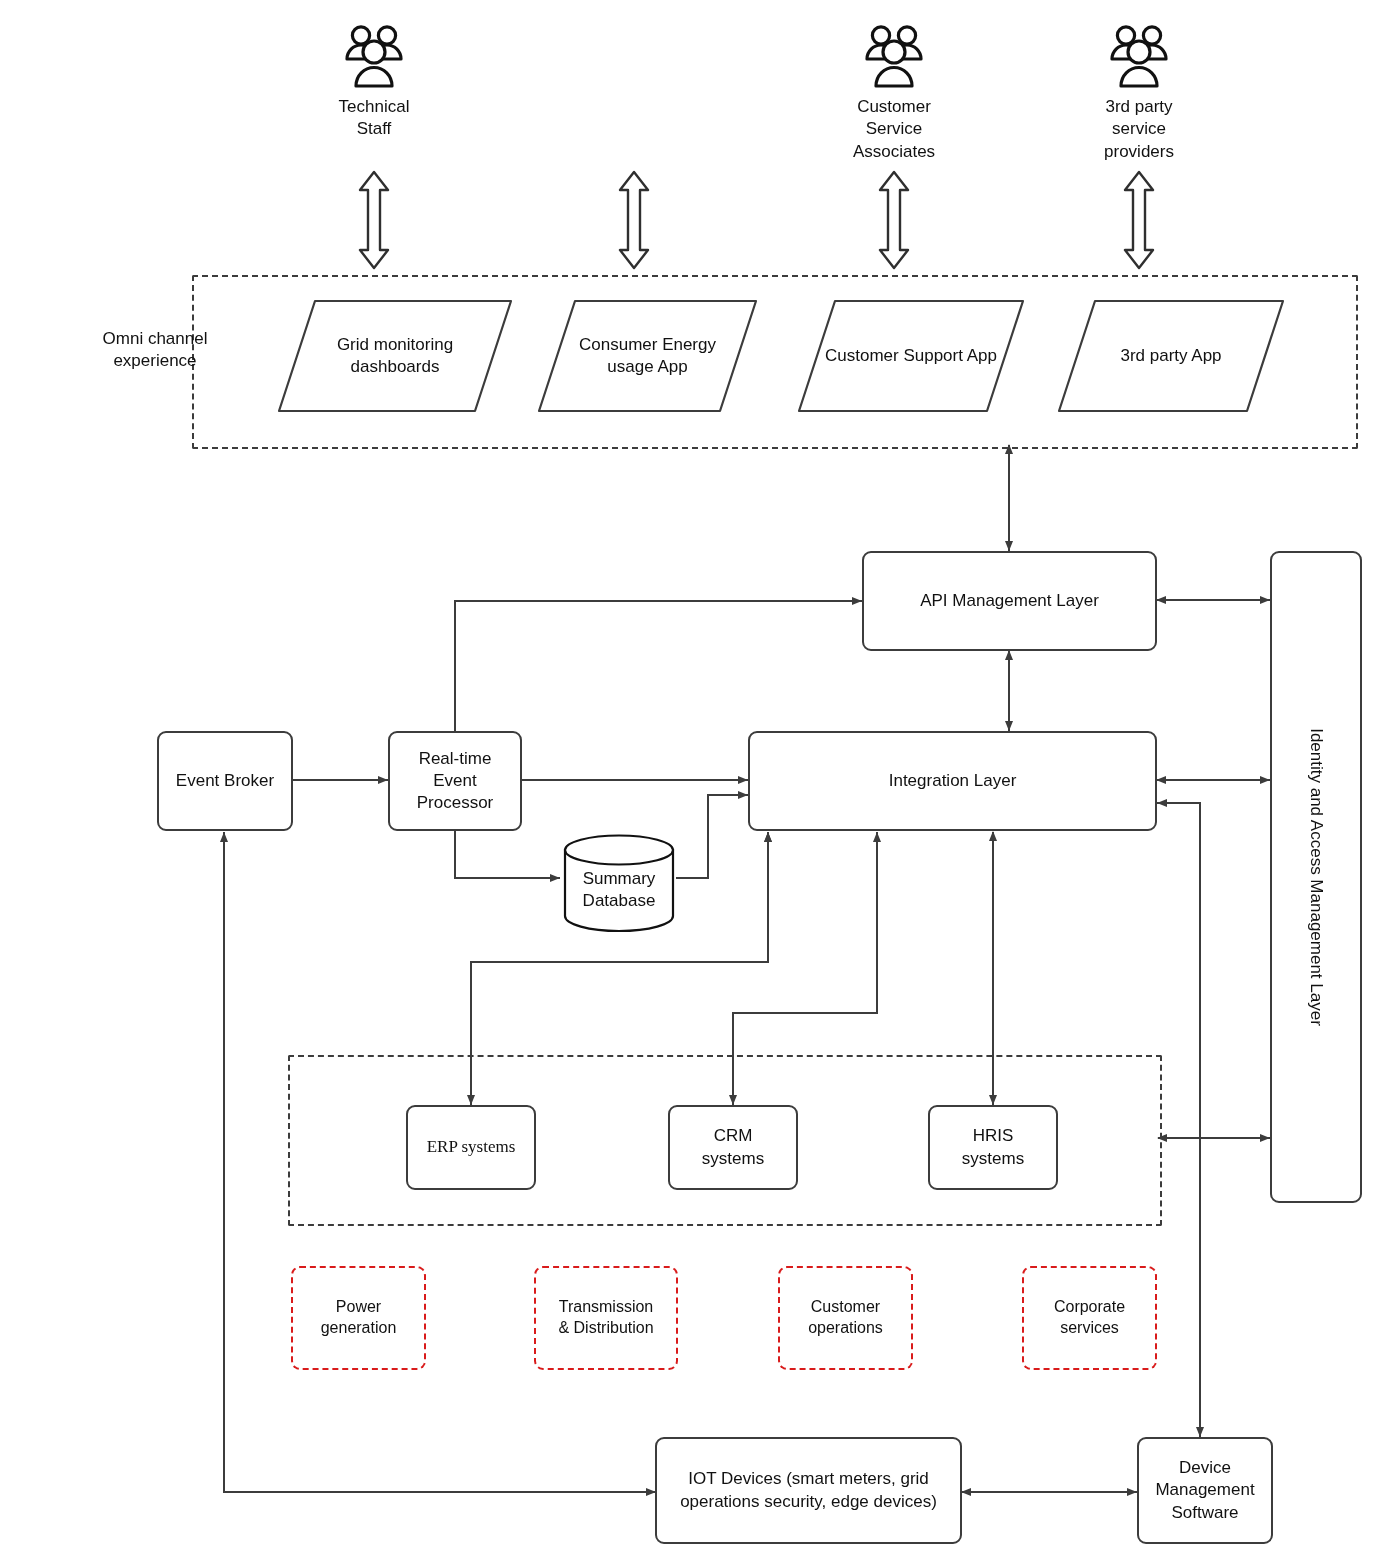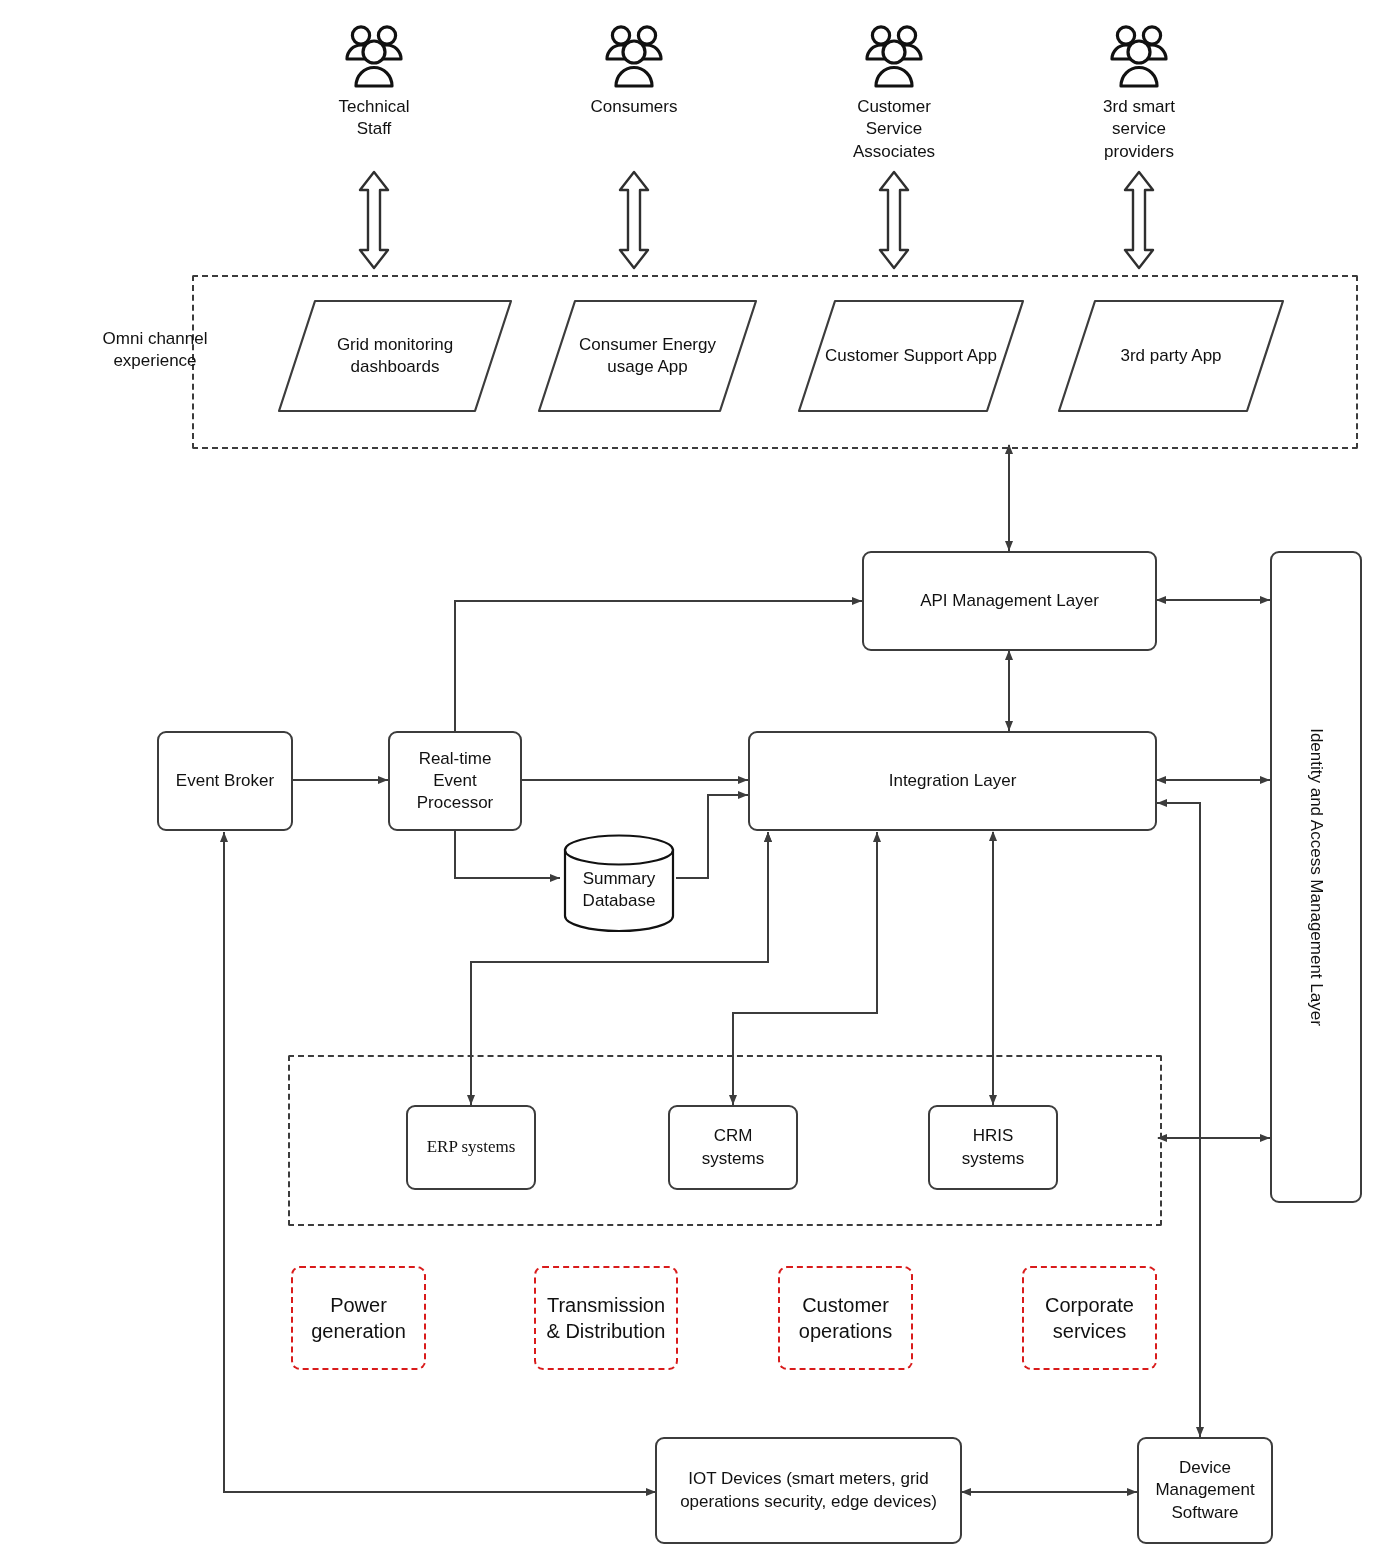--- a/index.html
+++ b/index.html
@@ -37,21 +37,21 @@
   }
   .dashgroup{
     border:2.5px dashed #3c3c3c;
     border-radius:2px;
     background:transparent;
   }
   .reddash{
     border:2.5px dashed #d91b1b;
     border-radius:9px;
     background:#ffffff;
-    font-size:20px;
+    font-size:16px;
     color:#111111;
   }
   .plain{
     font-size:17px;
     color:#111111;
     background:transparent;
     border:0;
   }
   .para{
     position:absolute;
@@ -177,33 +177,20 @@
         <circle cx="50" cy="11.5" r="8.6"></circle>
         <path d="M36 35 a14 14 0 0 1 28 0 z"></path>
         <circle cx="37" cy="28" r="11" fill="#ffffff"></circle>
         <path d="M19 62 a18 18.5 0 0 1 36 0 z" fill="#ffffff"></path>
       </g>
     </svg>
     <div class="plabel">Technical
 Staff</div>
   </div>
 
-  <div class="persona" style="left:575px;top:24px;width:118px;">
-    <svg width="74" height="66" viewBox="0 0 74 66">
-      <g fill="none" stroke="#111111" stroke-width="3.2" stroke-linejoin="round">
-        <circle cx="24" cy="11.5" r="8.6"></circle>
-        <path d="M10 35 a14 14 0 0 1 28 0 z"></path>
-        <circle cx="50" cy="11.5" r="8.6"></circle>
-        <path d="M36 35 a14 14 0 0 1 28 0 z"></path>
-        <circle cx="37" cy="28" r="11" fill="#ffffff"></circle>
-        <path d="M19 62 a18 18.5 0 0 1 36 0 z" fill="#ffffff"></path>
-      </g>
-    </svg>
-    <div class="plabel">Consumers</div>
-  </div>
 
   <div class="persona" style="left:835px;top:24px;width:118px;">
     <svg width="74" height="66" viewBox="0 0 74 66">
       <g fill="none" stroke="#111111" stroke-width="3.2" stroke-linejoin="round">
         <circle cx="24" cy="11.5" r="8.6"></circle>
         <path d="M10 35 a14 14 0 0 1 28 0 z"></path>
         <circle cx="50" cy="11.5" r="8.6"></circle>
         <path d="M36 35 a14 14 0 0 1 28 0 z"></path>
         <circle cx="37" cy="28" r="11" fill="#ffffff"></circle>
         <path d="M19 62 a18 18.5 0 0 1 36 0 z" fill="#ffffff"></path>
@@ -218,21 +205,21 @@
     <svg width="74" height="66" viewBox="0 0 74 66">
       <g fill="none" stroke="#111111" stroke-width="3.2" stroke-linejoin="round">
         <circle cx="24" cy="11.5" r="8.6"></circle>
         <path d="M10 35 a14 14 0 0 1 28 0 z"></path>
         <circle cx="50" cy="11.5" r="8.6"></circle>
         <path d="M36 35 a14 14 0 0 1 28 0 z"></path>
         <circle cx="37" cy="28" r="11" fill="#ffffff"></circle>
         <path d="M19 62 a18 18.5 0 0 1 36 0 z" fill="#ffffff"></path>
       </g>
     </svg>
-    <div class="plabel">3rd smart
+    <div class="plabel">3rd party
 service
 providers</div>
   </div>
 
   <svg class="blockarrow" style="left:355px;top:170px;" width="38" height="100" viewBox="0 0 38 100">
     <path d="M19 2 L33 20 L25 20 L25 80 L33 80 L19 98 L5 80 L13 80 L13 20 L5 20 Z" fill="#ffffff" stroke="#2f2f2f" stroke-width="2.4" stroke-linejoin="round"></path>
   </svg>
   <svg class="blockarrow" style="left:615px;top:170px;" width="38" height="100" viewBox="0 0 38 100">
     <path d="M19 2 L33 20 L25 20 L25 80 L33 80 L19 98 L5 80 L13 80 L13 20 L5 20 Z" fill="#ffffff" stroke="#2f2f2f" stroke-width="2.4" stroke-linejoin="round"></path>
   </svg>

